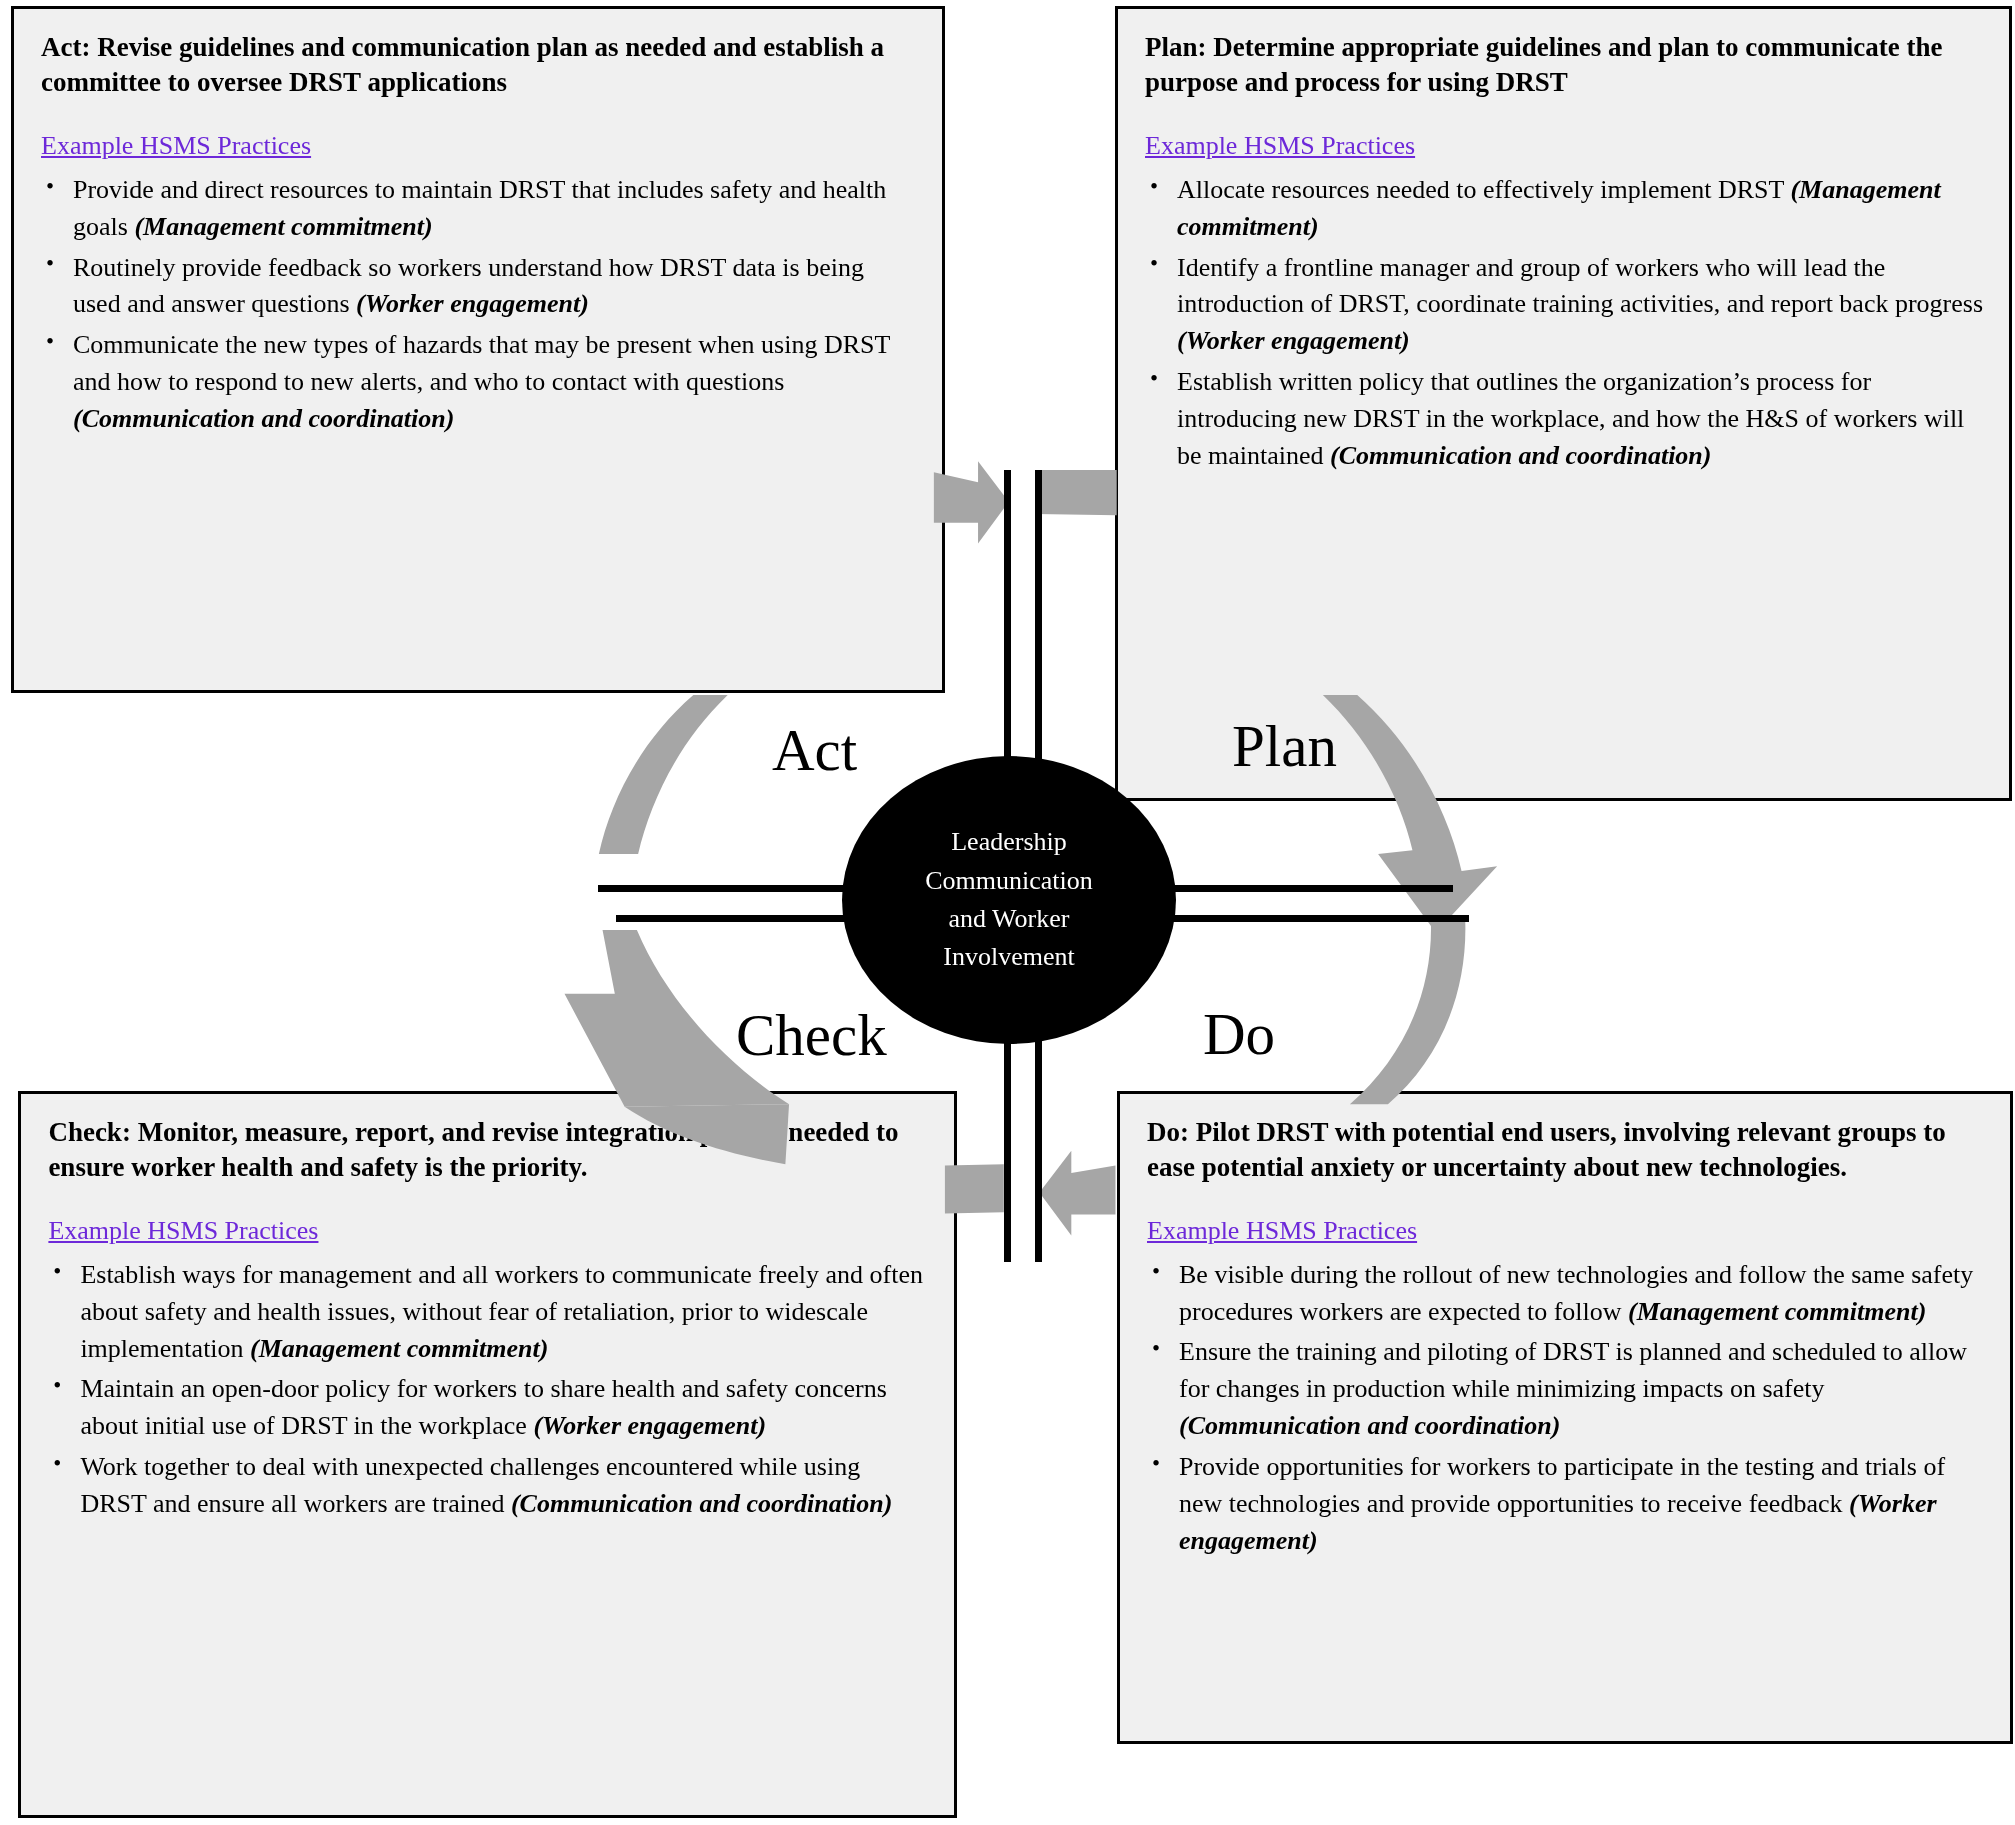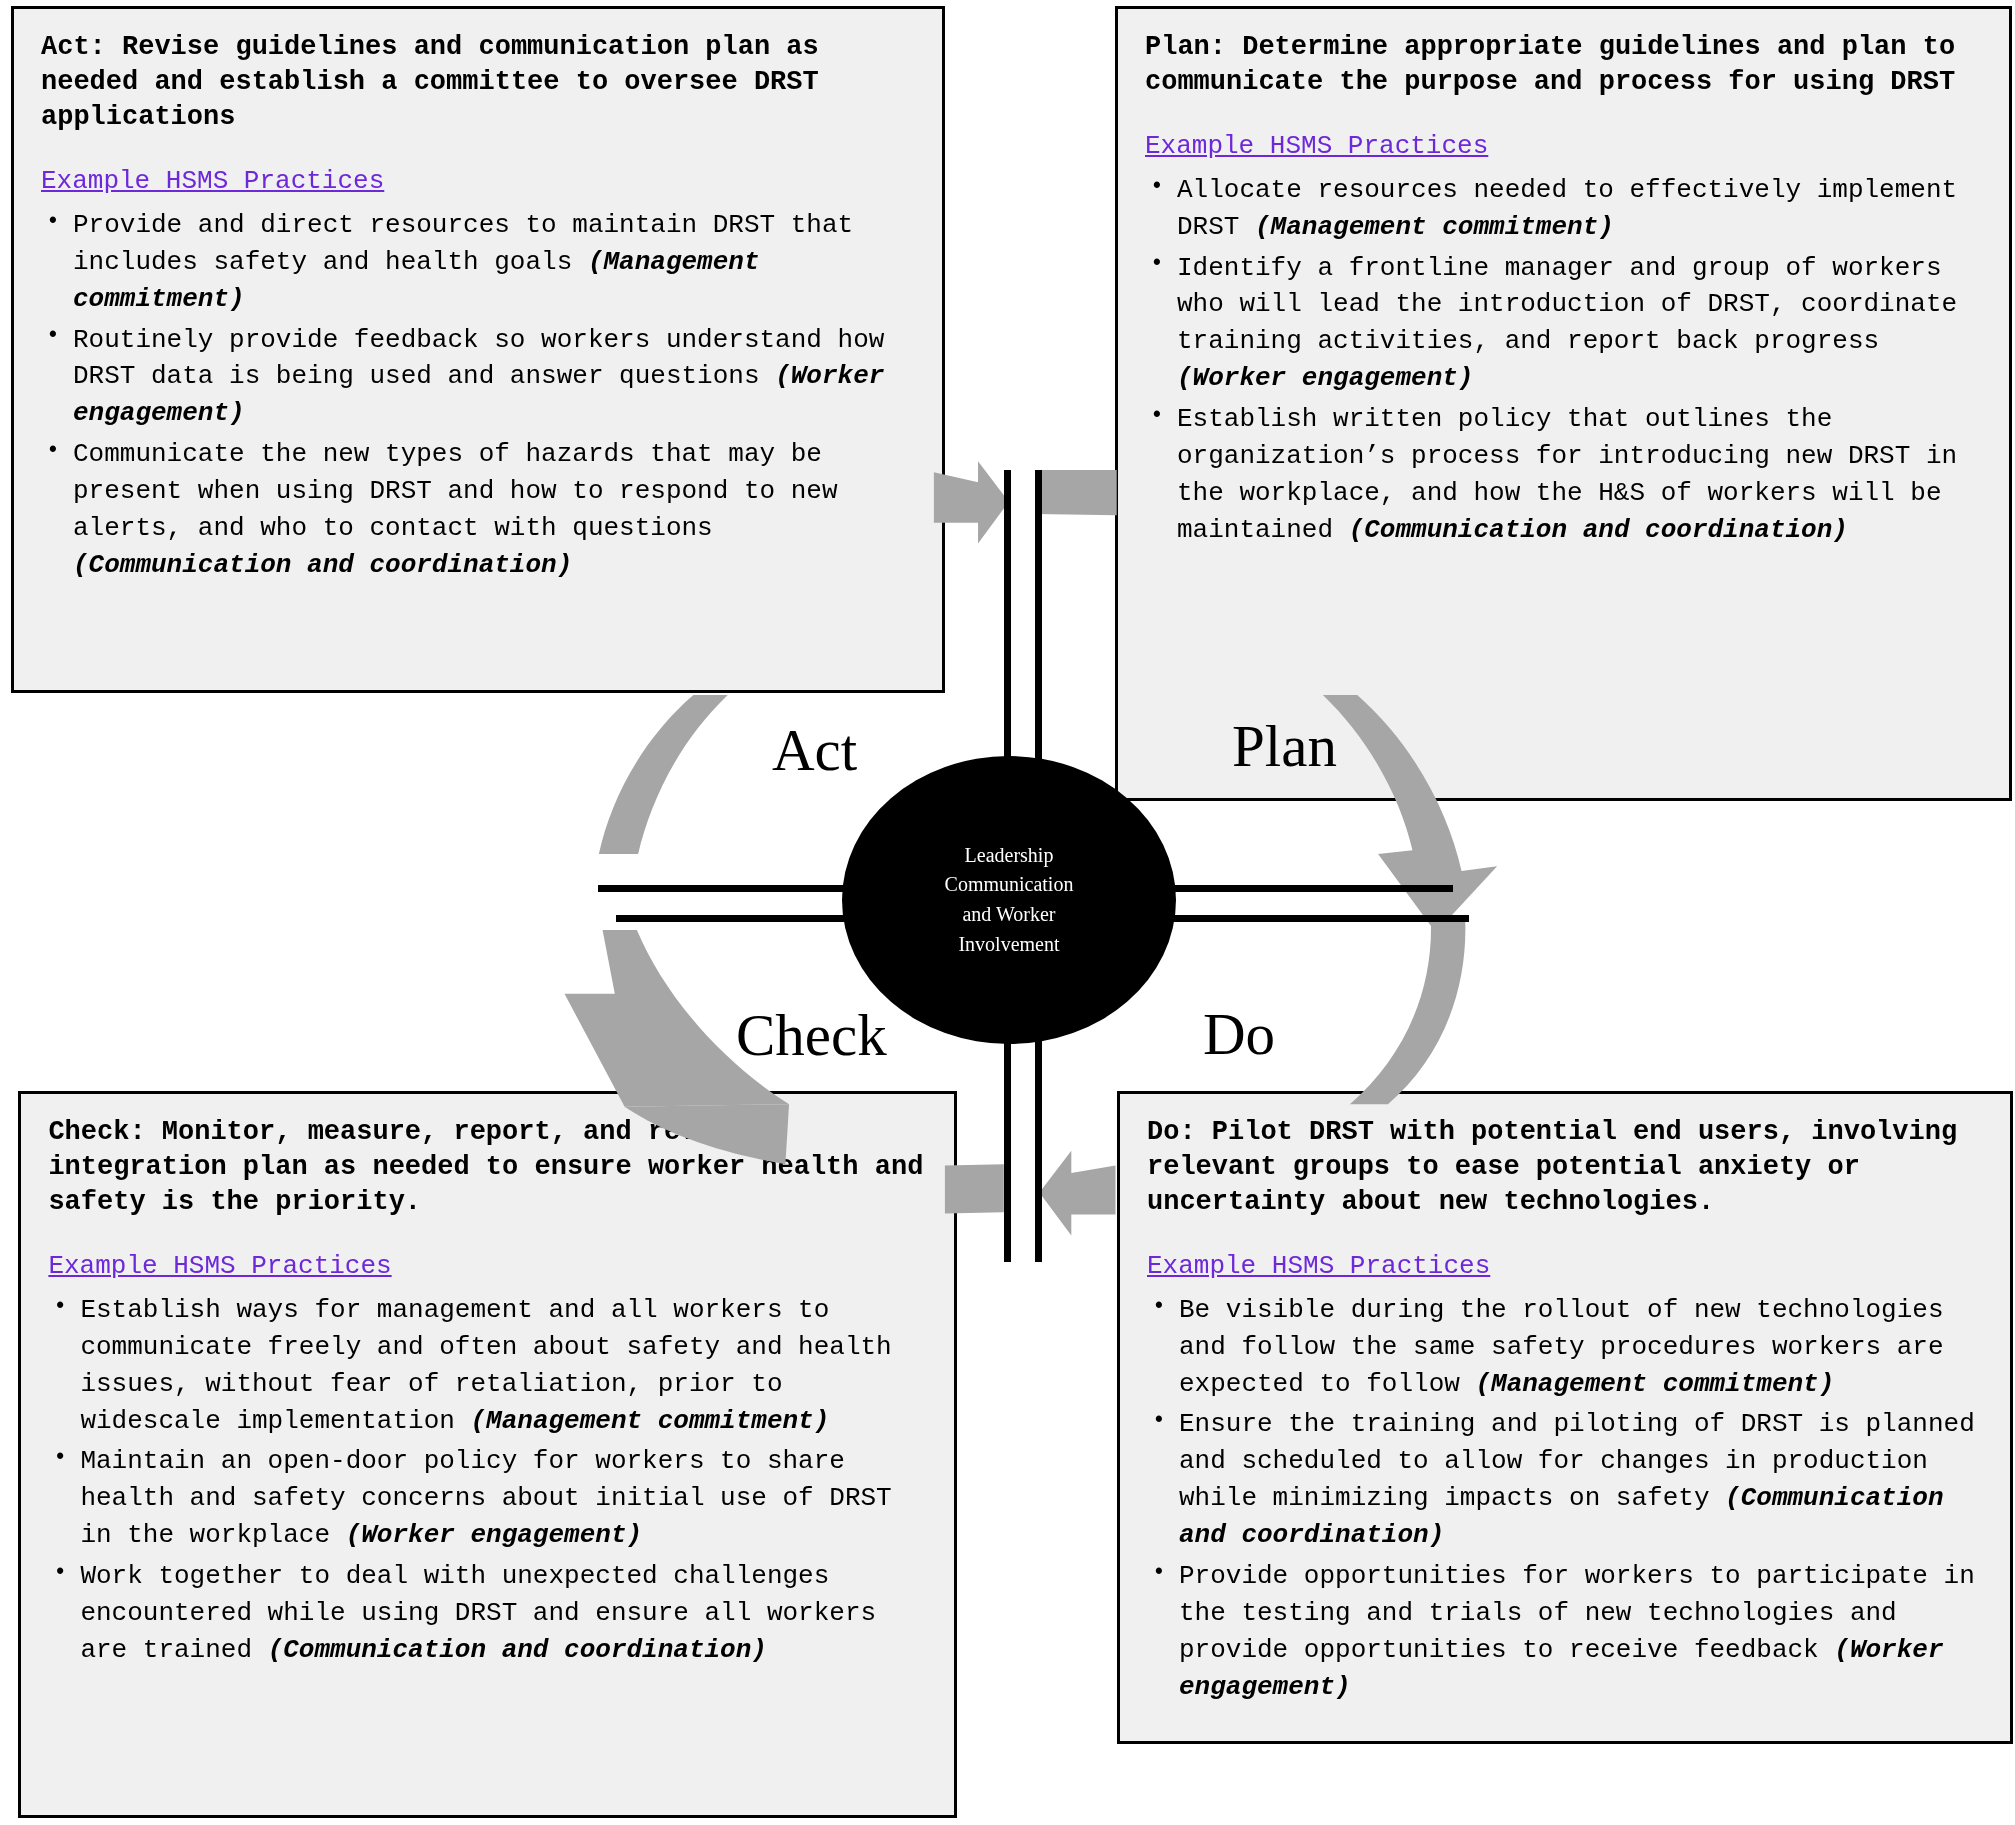--- a/index.html
+++ b/index.html
@@ -18,21 +18,20 @@
     overflow: hidden;
   }
 
   
   .qbox {
     position: absolute;
     background: #f0f0f0;
     border: 3.1px solid #000000;
     box-sizing: border-box;
     padding: 21px 24.5px 18.4px 27px;
-    font-family: Liberation Mono, monospace;
   }
   .qbox.tl { left: 11px;   top: 6.1px;   width: 934px; height: 687px; }
   .qbox.tr { left: 1115px; top: 6.1px;   width: 897px; height: 795px; }
   .qbox.bl { left: 18.4px;   top: 1091px; width: 939px; height: 727px; }
   .qbox.br { left: 1117px; top: 1091px; width: 896px; height: 653px; }
 
   .qtitle {
     font-weight: bold;
     font-size: 27px;
     line-height: 1.30;
@@ -78,21 +77,21 @@
     height: 288px;
     background: #000000;
     border-radius: 50%;
     z-index: 6;
     display: flex;
     align-items: center;
     justify-content: center;
   }
   #hub .hub-text {
     color: #ffffff;
-    font-size: 20px;
+    font-size: 26px;
     line-height: 1.48;
     text-align: center;
     white-space: pre-line;
   }
 
   
   .vline {
     position: absolute;
     width: 6.7px;
     background: #000000;

